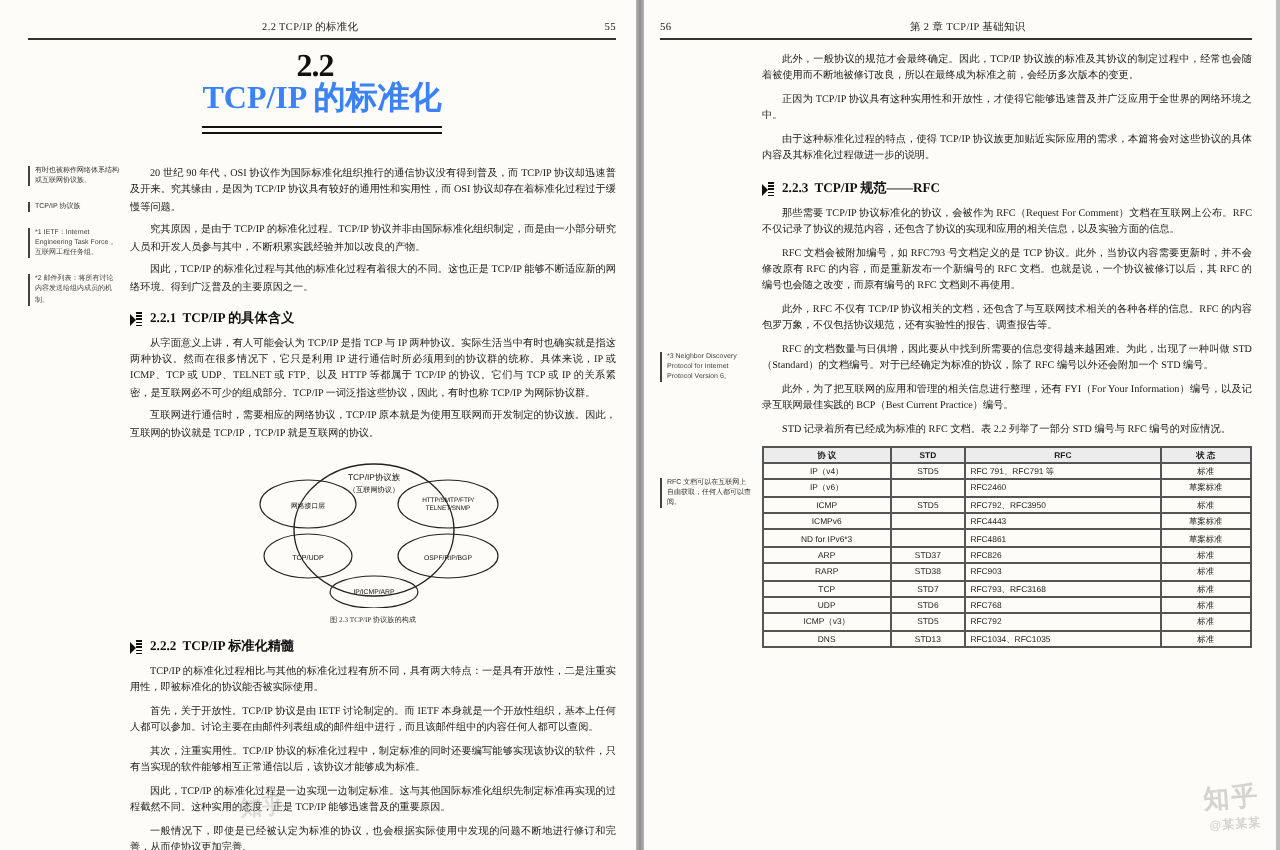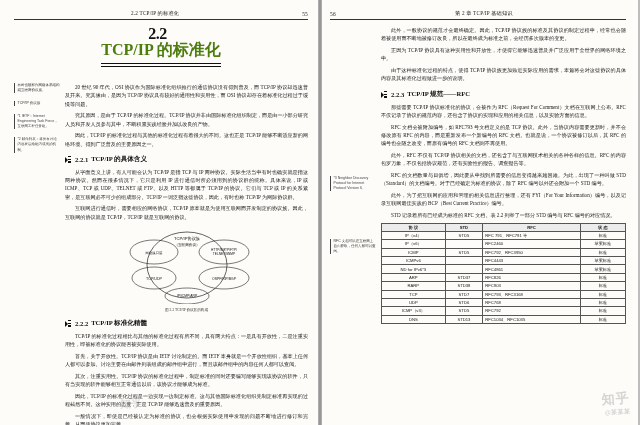--- a/index.html
+++ b/index.html
@@ -34,21 +34,21 @@
   .runhead.right-head .rh-num{margin-right:6px;}
 
   
   .secblock{display:flex;align-items:center;margin:4px 0 8px 0;flex-direction:column;}
   .secnum{
     font-size:16px;font-weight:bold;color:#111;letter-spacing:-0.5px;
     padding-right:7px;line-height:1;
     font-family:"Liberation Serif",serif;
   }
   .sectitle{
-    font-size:16px;font-weight:bold;color:#4d7c0f;line-height:1;
+    font-size:16px;font-weight:bold;color:#3b82f6;line-height:1;
     padding-bottom:3px;
   }
   .ruleline{border-top:1.4px solid #111;border-bottom:0.6px solid #111;height:2px;margin:2px 0 8px 0;}
 
   
   .colwrap{display:flex;gap:5px;}
   .marginnote{
     width:46px;flex:0 0 46px;font-size:3.5px;line-height:1.45;color:#333;
     font-family:"Liberation Sans",sans-serif;
   }

